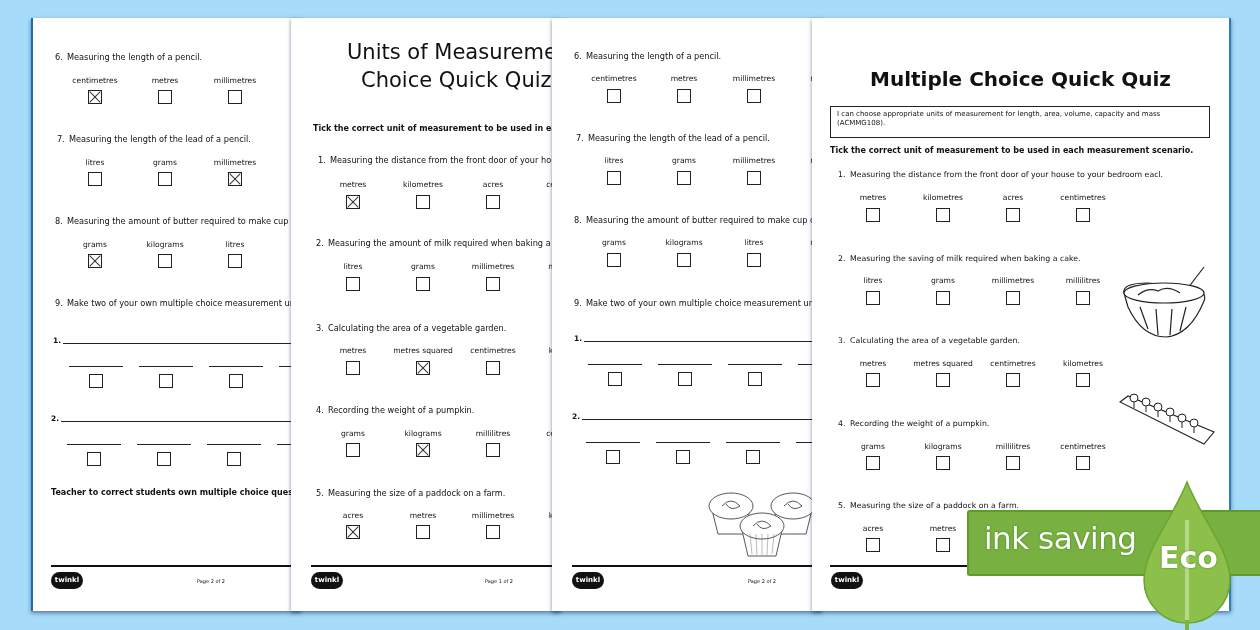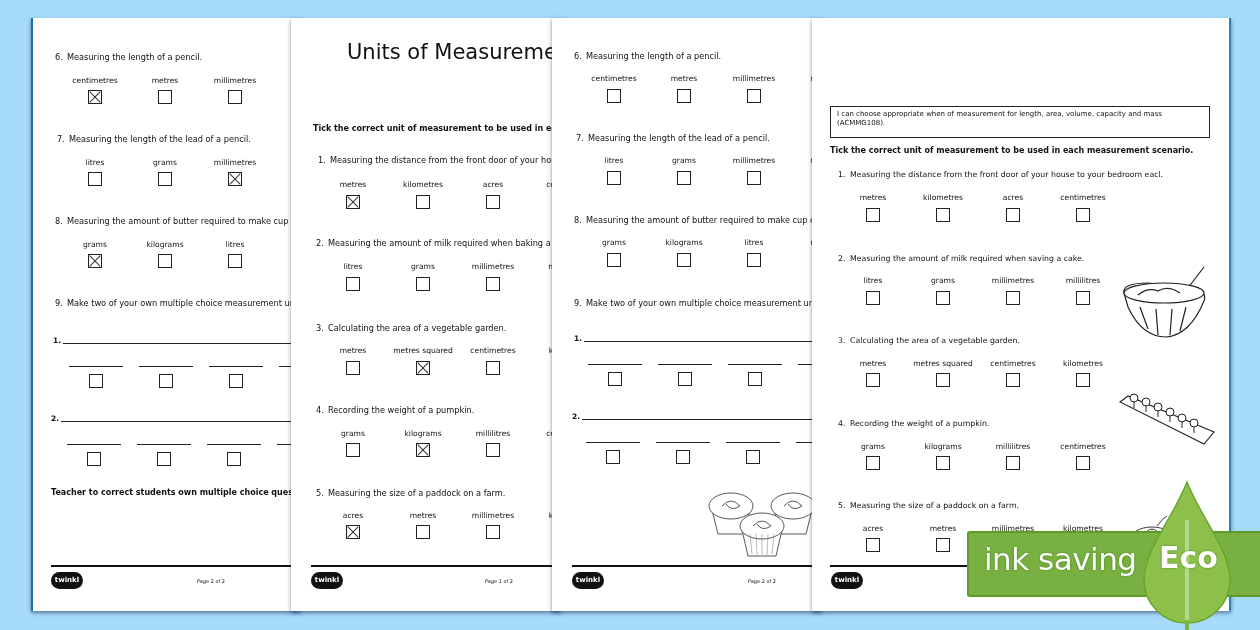--- a/index.html
+++ b/index.html
@@ -56,21 +56,21 @@
 
   .title-line { position: absolute; white-space: nowrap; text-align: center; }
   .instr { position: absolute; font-size: 8px; font-weight: bold; white-space: nowrap; }
   .objective-box {
     position: absolute; border: 1.4px solid #222; font-size: 7px; padding: 3px 6px; line-height: 1.35;
   }
   .teacher-note { position: absolute; font-size: 8px; font-weight: bold; white-space: nowrap; }
 
   
   #eco-banner {
-    position: absolute; left: 967px; top: 531px; width: 293px; height: 66px;
+    position: absolute; left: 967px; top: 510px; width: 293px; height: 66px;
     background: #78b041; border: 2px solid #5d9b2a; border-right: none; border-radius: 3px 0 0 3px; z-index: 10;
   }
   #eco-text {
     position: absolute; left: 15px; top: 8px; font-size: 31px; color: #fff;
     font-family: "DejaVu Sans", sans-serif; letter-spacing: -0.5px;
     text-shadow: 0 0 2px #3d7d10;
   }
   #eco-drop { position: absolute; left: 1142px; top: 480px; z-index: 11; }
   #eco-word {
     position: absolute; left: 1159px; top: 540px; z-index: 12; color: #fff;
@@ -144,20 +144,21 @@
 
     <div class="footer-rule" style="left:18px;top:547px;width:252px;"></div>
     <div class="twinkl-logo" style="left:18px;top:554px;">twinkl</div>
     <div class="page-num" style="left:164px;top:560px;">Page 2 of 2</div>
   </div>
 </div>
 
 <div class="page back" id="page-b">
   <div class="inner">
     <div class="title-line" style="left:56px;top:22px;font-size:21px;">Units of Measuremer</div>
+    <div class="title-line" style="left:70px;top:50px;font-size:21px;">Choice Quick Quiz</div>
     <div class="instr" style="left:22px;top:106px;">Tick the correct unit of measurement to be used in eacl</div>
 
     <div class="q-title" style="left:27px;top:137px;"><span class="q-num">1.</span><span>Measuring the distance from the front door of your hous</span></div>
     <div class="opt-label" style="left:62px;top:162px;">metres</div>
     <div class="opt-label" style="left:132px;top:162px;">kilometres</div>
     <div class="opt-label" style="left:202px;top:162px;">acres</div>
     <div class="opt-label" style="left:262px;top:162px;">cen</div>
     <div class="cb checked" style="left:62px;top:177px;"></div>
     <div class="cb" style="left:132px;top:177px;"></div>
     <div class="cb" style="left:202px;top:177px;"></div>
@@ -277,34 +278,35 @@
     </svg>
 
     <div class="footer-rule" style="left:20px;top:547px;width:250px;"></div>
     <div class="twinkl-logo" style="left:20px;top:554px;">twinkl</div>
     <div class="page-num" style="left:196px;top:560px;">Page 2 of 2</div>
   </div>
 </div>
 
 <div class="page" id="page-d">
   <div class="inner">
-    <div class="objective-box" style="left:18px;top:88px;width:380px;height:32px;">I can choose appropriate when of measurement for length, area, volume, capacity and mass (ACMMG108).</div>
+    <div class="title-line" style="left:0;width:100%;top:49px;font-size:20px;font-weight:bold;">Multiple Choice Quick Quiz</div>
+    <div class="objective-box" style="left:18px;top:88px;width:380px;height:32px;">I can choose appropriate units of measurement for length, area, volume, capacity and mass (ACMMG108).</div>
     <div class="instr" style="left:18px;top:128px;">Tick the correct unit of measurement to be used in each measurement scenario.</div>
 
     <div class="q-title" style="left:26px;top:152px;font-size:7.8px;"><span class="q-num">1.</span><span>Measuring the distance from the front door of your house to your bedroom eacl.</span></div>
     <div class="opt-label" style="left:61px;top:175px;">metres</div>
     <div class="opt-label" style="left:131px;top:175px;">kilometres</div>
     <div class="opt-label" style="left:201px;top:175px;">acres</div>
     <div class="opt-label" style="left:271px;top:175px;">centimetres</div>
     <div class="cb" style="left:61px;top:190px;"></div>
     <div class="cb" style="left:131px;top:190px;"></div>
     <div class="cb" style="left:201px;top:190px;"></div>
     <div class="cb" style="left:271px;top:190px;"></div>
 
-    <div class="q-title" style="left:26px;top:236px;font-size:7.8px;"><span class="q-num">2.</span><span>Measuring the amount of milk required when saving a cake.</span></div>
+    <div class="q-title" style="left:26px;top:236px;font-size:7.8px;"><span class="q-num">2.</span><span>Measuring the saving of milk required when baking a cake.</span></div>
     <div class="opt-label" style="left:61px;top:258px;">litres</div>
     <div class="opt-label" style="left:131px;top:258px;">grams</div>
     <div class="opt-label" style="left:201px;top:258px;">millimetres</div>
     <div class="opt-label" style="left:271px;top:258px;">millilitres</div>
     <div class="cb" style="left:61px;top:273px;"></div>
     <div class="cb" style="left:131px;top:273px;"></div>
     <div class="cb" style="left:201px;top:273px;"></div>
     <div class="cb" style="left:271px;top:273px;"></div>
 
     <svg style="position:absolute;left:308px;top:245px;" width="90" height="78" viewBox="0 0 90 78">

